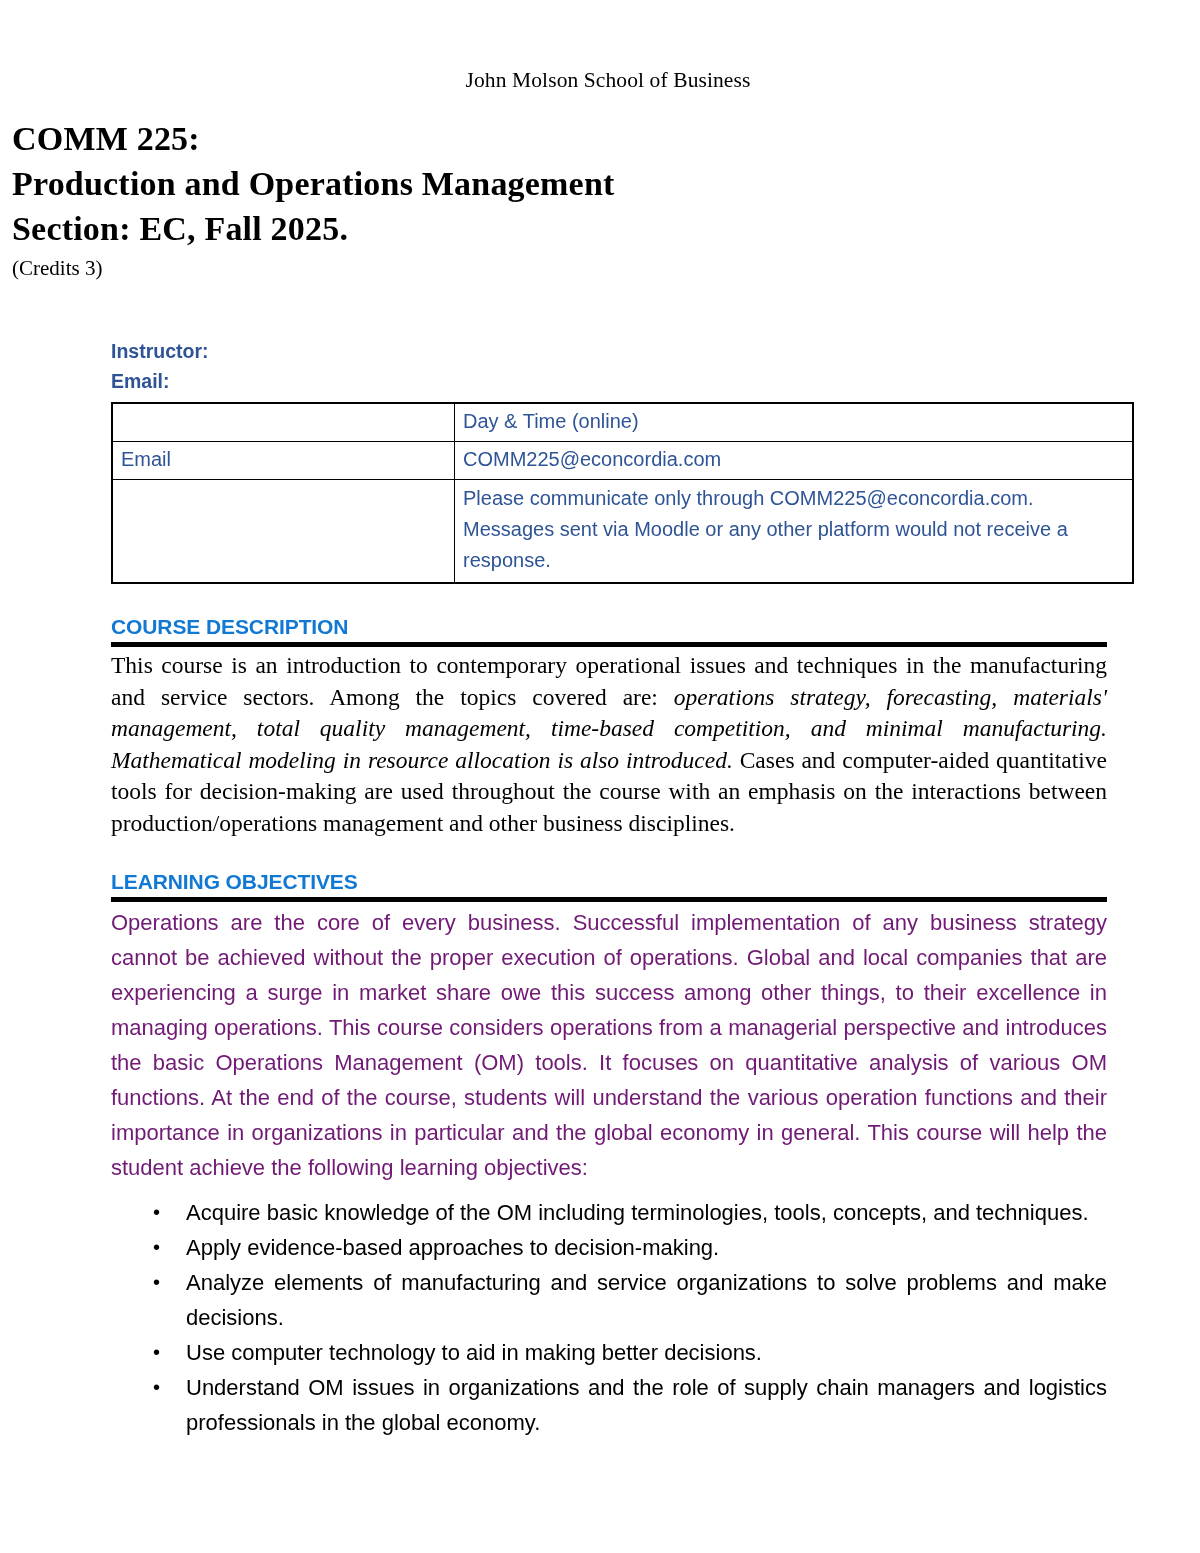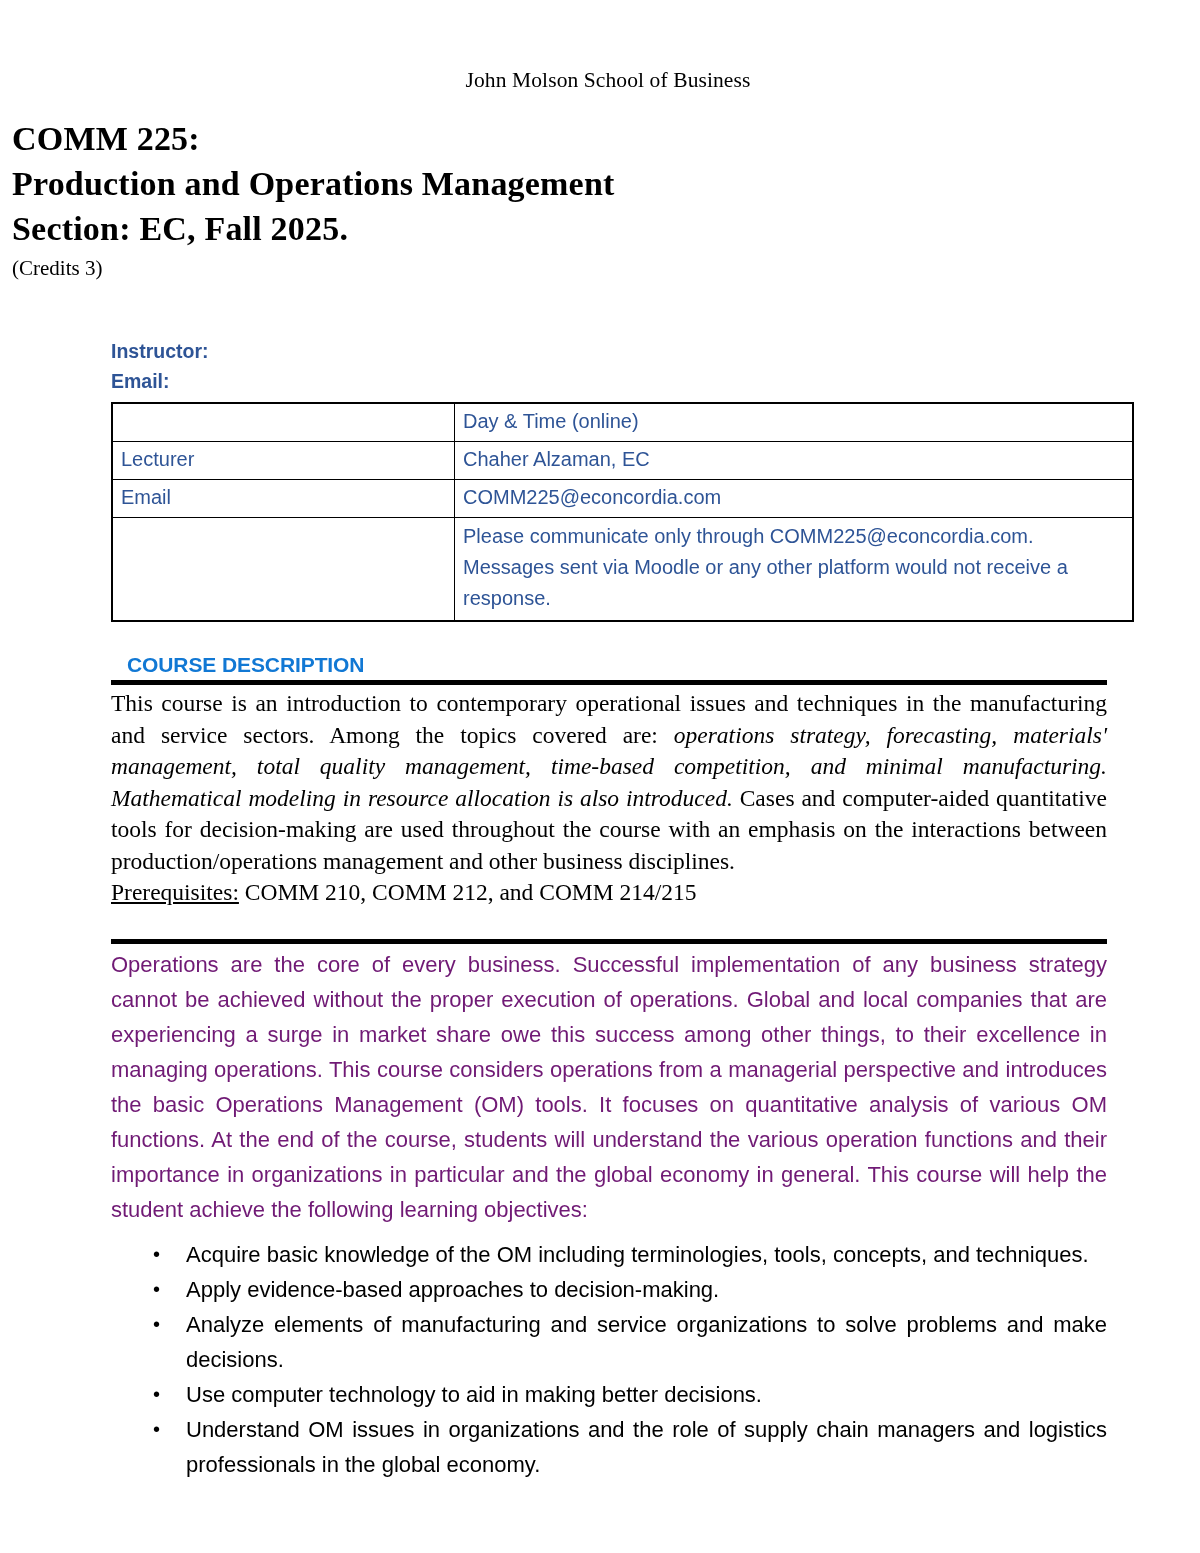--- a/index.html
+++ b/index.html
@@ -96,21 +96,20 @@
     margin-top: 30px;
   }
   .sec-heading {
     font-family: "Liberation Sans Narrow", "Liberation Sans", sans-serif;
     font-stretch: condensed;
     font-weight: bold;
     font-size: 21px;
     color: #1178d4;
     letter-spacing: -0.1px;
     line-height: 26px;
-    margin-left: 16px;
   }
   .sec-rule {
     width: 996px;
     height: 0;
     border-top: 4px solid #000;
     border-bottom: 1.5px solid #000;
     margin-top: 2px;
     margin-bottom: 3px;
   }
 
@@ -185,44 +184,40 @@
   <div style="position:absolute; left:103px; top:336px; width:996px;">
 
     <div class="meta-label">Instructor:</div>
     <div class="meta-label">Email:</div>
 
     <table class="info">
       <tbody>
         <tr>
           <td class="col1"></td>
           <td class="col2">Day &amp; Time (online)</td>
-        </tr>
-        <tr>
-          <td class="col1">Lecturer</td>
-          <td class="col2">Chaher Alzaman, EC</td>
         </tr>
         <tr>
           <td class="col1">Email</td>
           <td class="col2">COMM225@econcordia.com</td>
         </tr>
         <tr class="note">
           <td class="col1"></td>
           <td class="col2">Please communicate only through COMM225@econcordia.com. Messages sent via Moodle or any other platform would not receive a response.</td>
         </tr>
       </tbody>
     </table>
 
     <div class="section">
       <div class="sec-heading">COURSE DESCRIPTION</div>
       <div class="sec-rule"></div>
       <div class="body-serif"><span>This course is an introduction to contemporary operational issues and techniques in the manufacturing and service sectors. Among the topics covered are: </span><i>operations strategy, forecasting, materials' management, total quality management, time-based competition, and minimal manufacturing. Mathematical modeling in resource allocation is also introduced.</i><span> Cases and computer-aided quantitative tools for decision-making are used throughout the course with an emphasis on the interactions between production/operations management and other business disciplines.</span></div>
-      <div class="body-serif nowrap-last"><span class="u">Prerequisites:</span><span> COMM 210, COMM 212, and COMM 214/215</span></div>
     </div>
 
     <div class="section">
+      <div class="sec-heading">LEARNING OBJECTIVES</div>
       <div class="sec-rule"></div>
       <div class="body-sans">Operations are the core of every business. Successful implementation of any business strategy cannot be achieved without the proper execution of operations. Global and local companies that are experiencing a surge in market share owe this success among other things, to their excellence in managing operations. This course considers operations from a managerial perspective and introduces the basic Operations Management (OM) tools. It focuses on quantitative analysis of various OM functions. At the end of the course, students will understand the various operation functions and their importance in organizations in particular and the global economy in general. This course will help the student achieve the following learning objectives:</div>
       <ul class="objectives">
         <li>Acquire basic knowledge of the OM including terminologies, tools, concepts, and techniques.</li>
         <li>Apply evidence-based approaches to decision-making.</li>
         <li>Analyze elements of manufacturing and service organizations to solve problems and make decisions.</li>
         <li>Use computer technology to aid in making better decisions.</li>
         <li>Understand OM issues in organizations and the role of supply chain managers and logistics professionals in the global economy.</li>
       </ul>
     </div>

